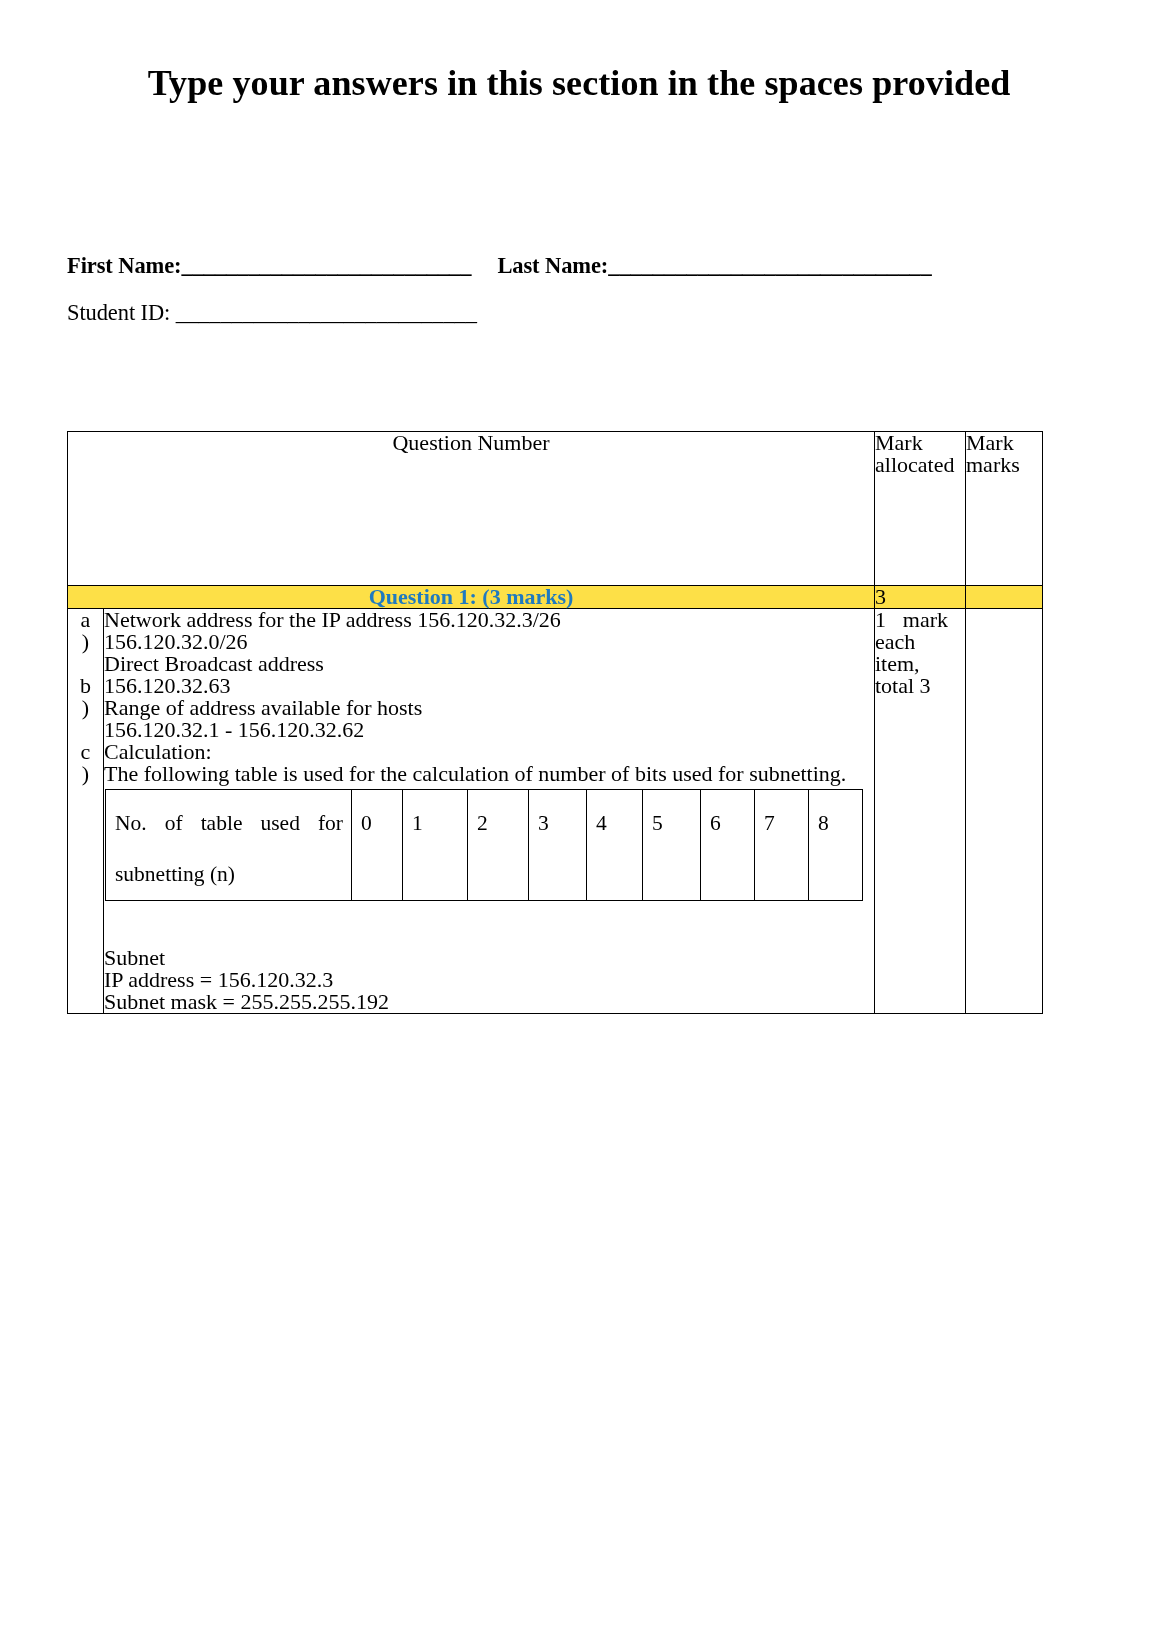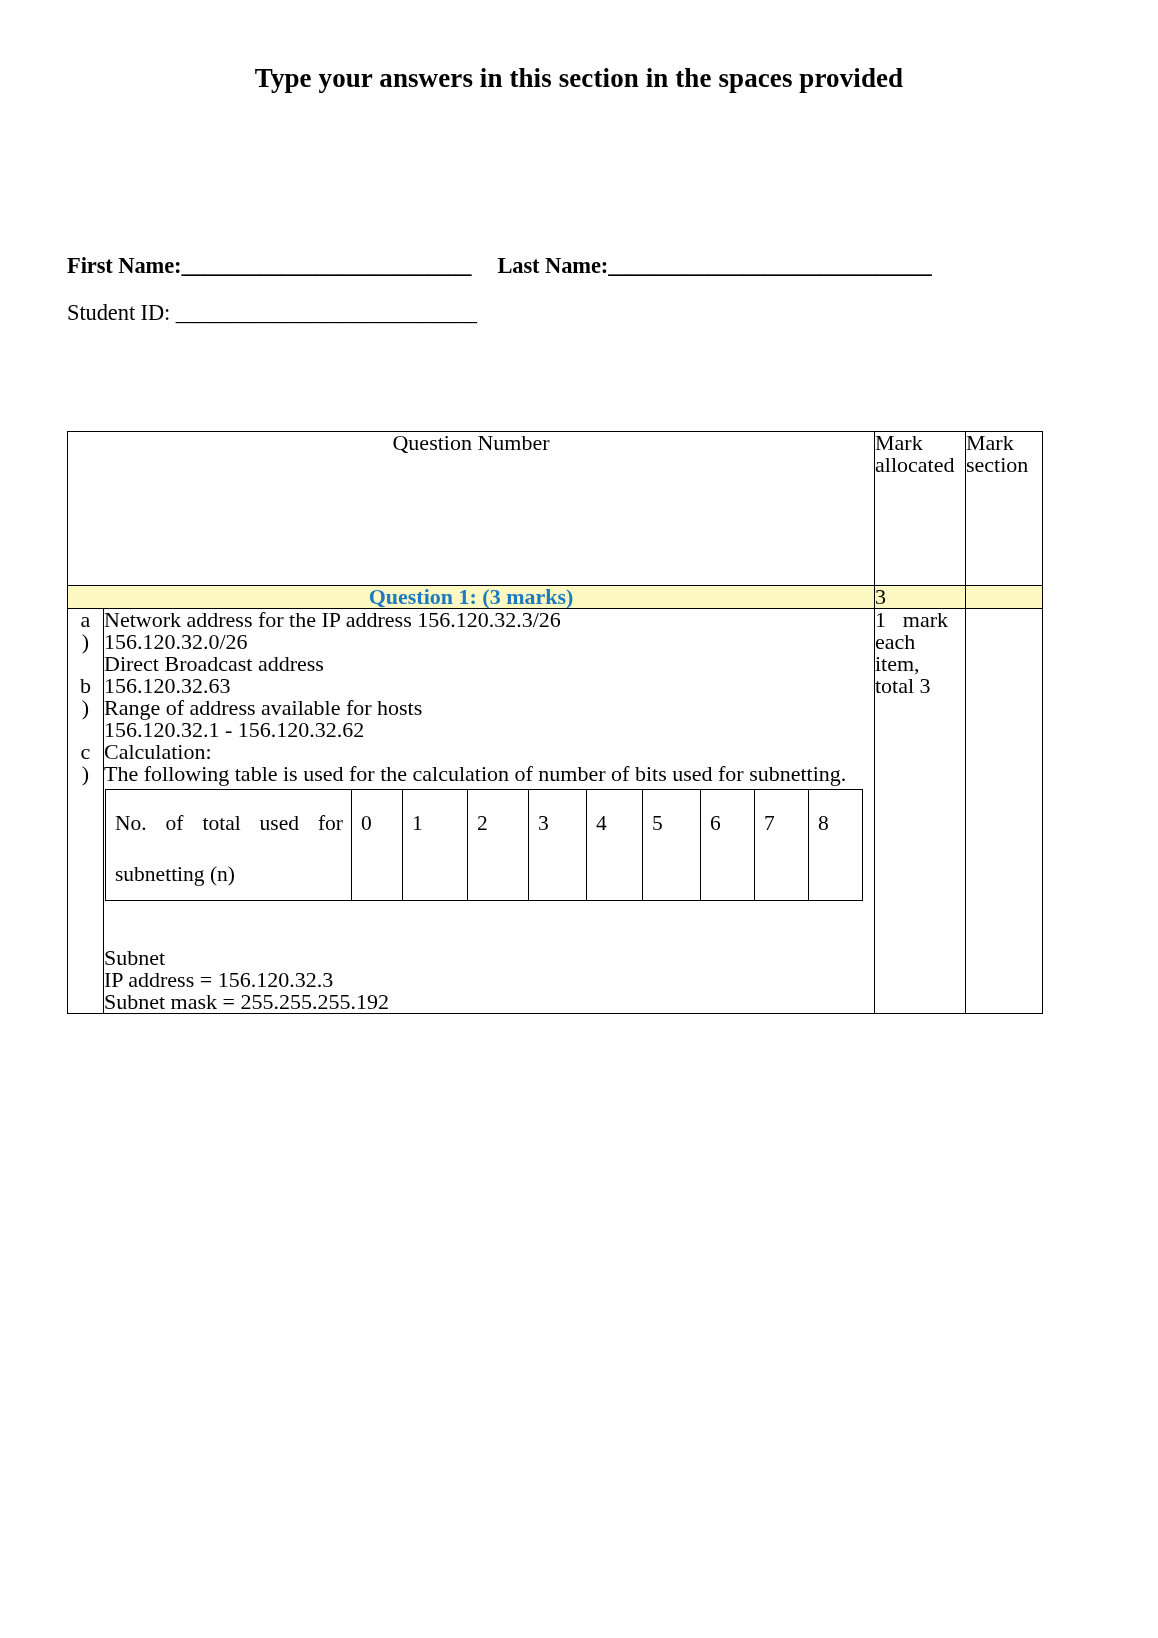--- a/index.html
+++ b/index.html
@@ -23,21 +23,21 @@
     background: #ffffff;
   }
 
   
   .doc-title {
     position: absolute;
     left: 0;
     top: 62px;
     width: 1158px;
     text-align: center;
-    font-size: 27px;
+    font-size: 36px;
     font-weight: bold;
     letter-spacing: 0.1px;
     line-height: 1.2;
   }
 
   
   .name-line {
     position: absolute;
     left: 67px;
     top: 234px;
@@ -89,21 +89,21 @@
   }
   .hdr-mark {
     padding: 12px 9px 0 9px;
     font-size: 22px;
     line-height: 50px;
     word-wrap: break-word;
     overflow-wrap: break-word;
   }
 
   
-  .q-banner-row td { background: #fef9c3; }
+  .q-banner-row td { background: #fde047; }
   .q-banner {
     text-align: center;
     font-size: 25px;
     font-weight: bold;
     color: #1f7ac0;
     padding: 14px 6px 16px 6px;
   }
   .q-banner-mark {
     font-size: 21px;
     padding: 10px 9px 0 9px;
@@ -188,21 +188,21 @@
     <colgroup>
       <col class="col-label">
       <col class="col-body">
       <col class="col-alloc">
       <col class="col-earn">
     </colgroup>
     <tbody>
       <tr>
         <td class="hdr-qnum" colspan="2">Question Number</td>
         <td class="hdr-mark">Mark allocated</td>
-        <td class="hdr-mark">Mark section</td>
+        <td class="hdr-mark">Mark marks</td>
       </tr>
 
       <tr class="q-banner-row">
         <td class="q-banner" colspan="2">Question 1: (3 marks)</td>
         <td class="q-banner-mark">3</td>
         <td class="q-banner-mark"></td>
       </tr>
 
       <tr>
         <td class="ans-label">
@@ -234,21 +234,21 @@
                 <col class="inner-c2">
               <col class="inner-c3">
                 <col class="inner-c4">
                 <col class="inner-c5">
               <col class="inner-c6">
                 <col class="inner-c7">
                 <col class="inner-c8">
             </colgroup>
             <tbody>
               <tr>
-                <td class="inner-head-cell">No. of total used for subnetting (n)</td>
+                <td class="inner-head-cell">No. of table used for subnetting (n)</td>
                 <td>0</td>
                 <td>1</td>
                 <td>2</td>
                 <td>3</td>
                 <td>4</td>
                 <td>5</td>
                 <td>6</td>
                 <td>7</td>
                 <td>8</td>
               </tr>

